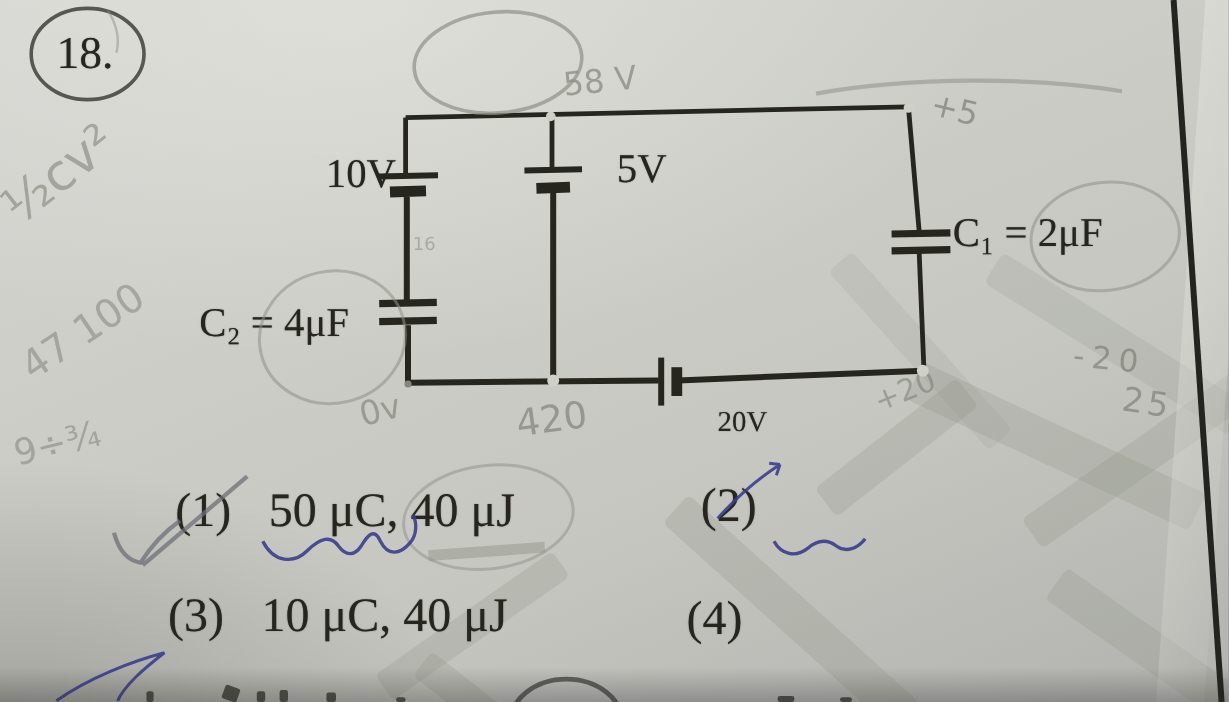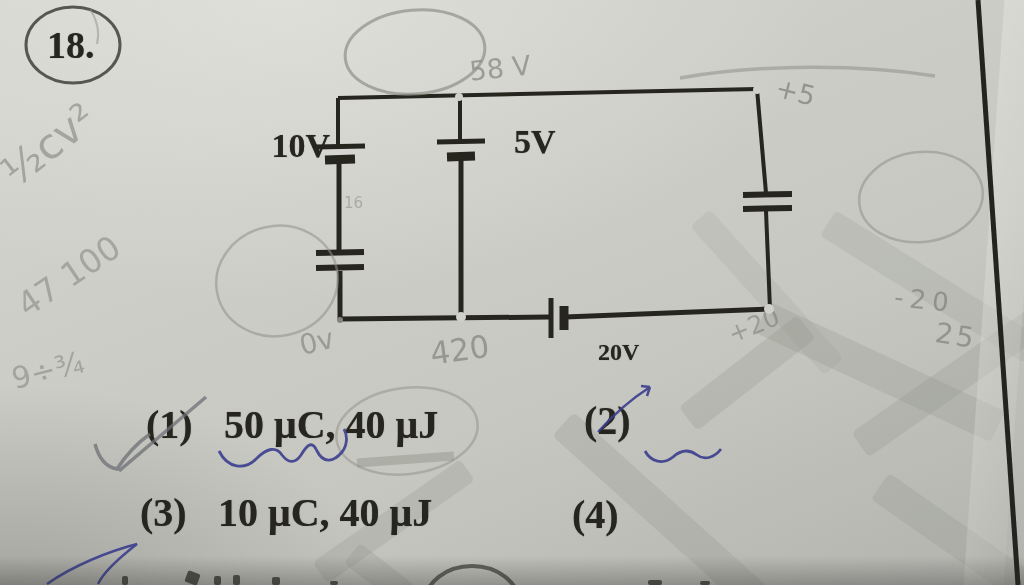--- a/index.html
+++ b/index.html
@@ -5,21 +5,21 @@
   html,body{margin:0;padding:0;background:#888;}
   .page{
     position:relative;width:1024px;height:585px;overflow:hidden;
     background:
       radial-gradient(900px 500px at 28% 0%, rgba(232,232,226,.55), rgba(232,232,226,0) 60%),
       radial-gradient(700px 420px at 0% 105%, rgba(70,70,66,.30), rgba(70,70,66,0) 55%),
       linear-gradient(158deg,#d5d6d1 0%,#cccdc7 38%,#c6c7c1 64%,#b2b3ae 100%);
     font-family:"Liberation Serif", serif;
     color:#26261f;
   }
-  .print{position:absolute;font-weight:700;line-height:1.05;white-space:nowrap;color:#26261f;
+  .print{position:absolute;font-weight:400;line-height:1.05;white-space:nowrap;color:#26261f;
          text-shadow:0 0 1px rgba(38,38,31,.55);}
   .hand{position:absolute;font-family:"DejaVu Sans",sans-serif;color:rgba(116,118,107,.85);
         white-space:nowrap;transform-origin:left top;font-weight:400;}
   .wm{position:absolute;background:rgba(148,151,141,.28);transform-origin:left center;border-radius:5px;}
   .dash{position:absolute;background:#35352f;opacity:.8;border-radius:2px;}
   svg.layer{position:absolute;left:0;top:0;}
   .shadow-bottom{position:absolute;left:0;top:556px;width:1024px;height:29px;
       background:linear-gradient(rgba(40,40,36,0),rgba(40,40,36,.30));}
   .edge-strip{position:absolute;left:984px;top:0;width:40px;height:585px;
       background:linear-gradient(100deg,rgba(226,227,220,.55),rgba(200,201,195,.2));
@@ -39,20 +39,22 @@
   <div class="wm" style="left:320px;top:560px;width:180px;height:26px;transform:rotate(-35deg);"></div>
   <div class="wm" style="left:352px;top:540px;width:200px;height:26px;transform:rotate(38deg);"></div>
   <div class="wm" style="left:700px;top:205px;width:200px;height:26px;transform:rotate(48deg);opacity:.6;"></div>
 
   <div class="edge-strip"></div>
 
   <div class="print" style="left:47px;top:26px;font-size:38px;">18.</div>
 
   <div class="print" style="left:246px;top:128px;width:84px;font-size:34px;text-align:right;">10V</div>
   <div class="print" style="left:514px;top:124px;font-size:34px;">5V</div>
+  <div class="print" style="left:166px;top:252px;font-size:34px;">C₂ = 4μF</div>
+  <div class="print" style="left:794px;top:177px;font-size:34px;">C₁ = 2μF</div>
   <div class="print" style="left:598px;top:340px;font-size:24px;">20V</div>
 
   <div class="print" style="left:146px;top:404px;font-size:40px;">(1)</div>
   <div class="print" style="left:224px;top:404px;font-size:40px;text-align:center;">50 μC, 40 μJ</div>
   <div class="print" style="left:584px;top:400px;font-size:40px;">(2)</div>
   <div class="print" style="left:140px;top:492px;font-size:40px;">(3)</div>
   <div class="print" style="left:218px;top:492px;font-size:40px;text-align:right;">10 μC, 40 μJ</div>
   <div class="print" style="left:572px;top:494px;font-size:40px;">(4)</div>
 
   <div class="hand" style="left:468px;top:56px;font-size:27px;transform:rotate(-6deg);opacity:.7;">58 V</div>

